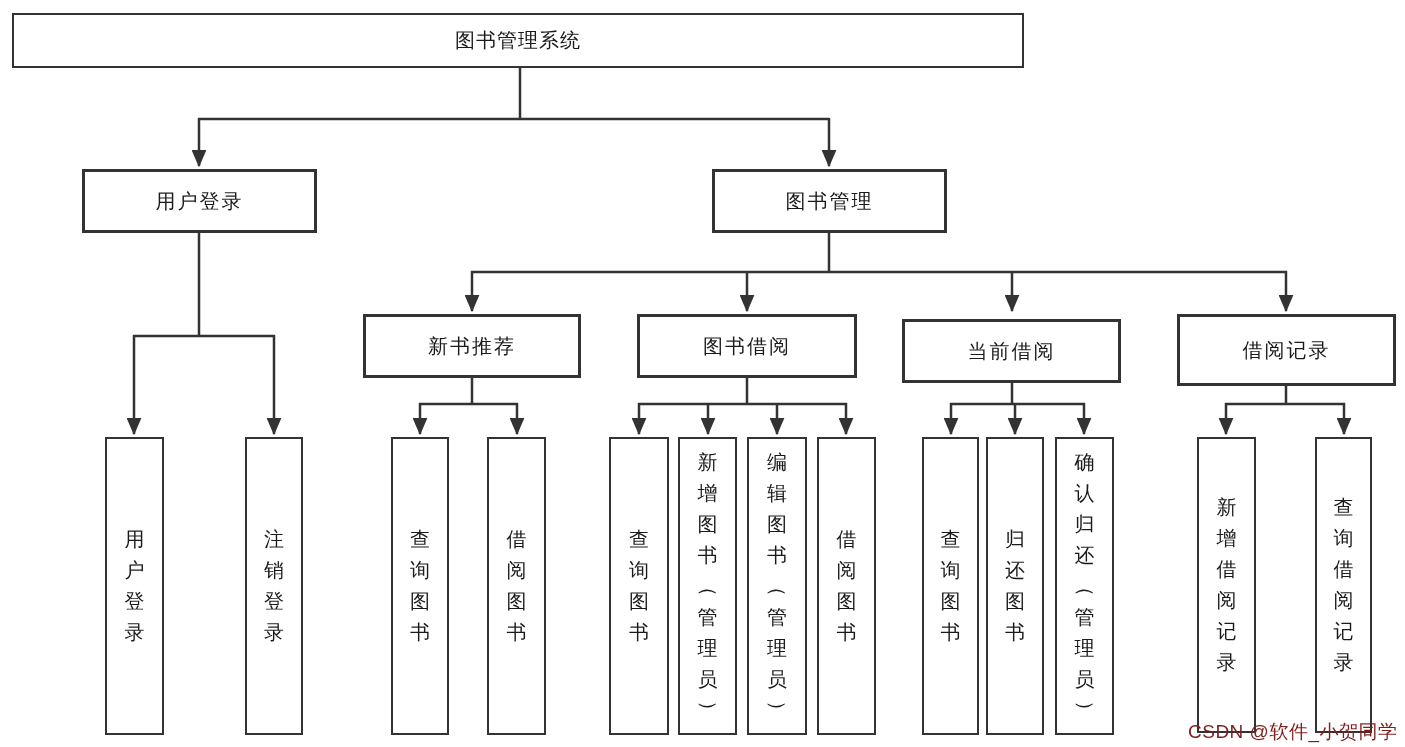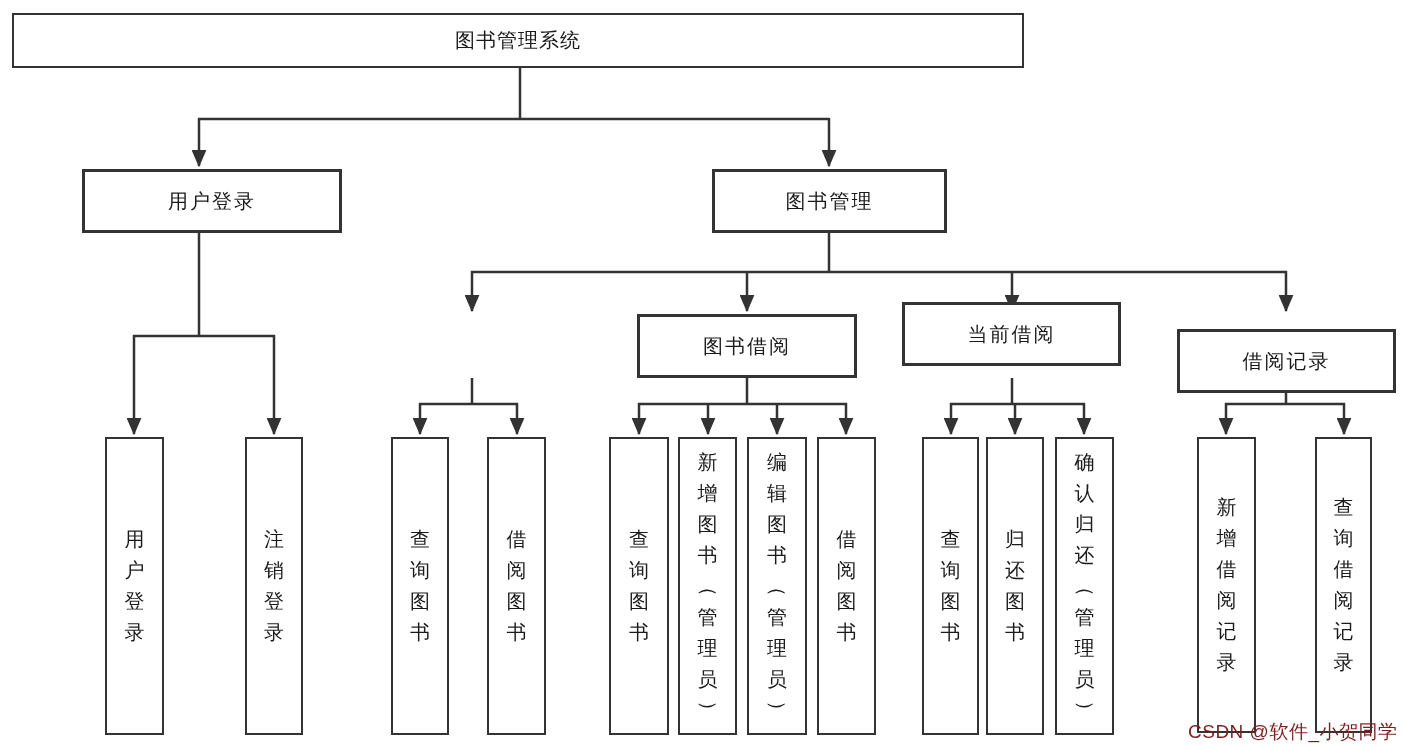--- a/index.html
+++ b/index.html
@@ -123,26 +123,27 @@
 
       <path d="M1286,378 V404"></path>
       <path d="M1225,404 H1345"></path>
       <path d="M1226,403 V434" marker-end="url(#arw)"></path>
       <path d="M1344,403 V434" marker-end="url(#arw)"></path>
     </g>
   </svg>
 
   <div class="node root" style="left:12px; top:13px; width:1012px; height:55px;">图书管理系统</div>
 
-  <div class="node" style="left:82px; top:169px; width:260px; height:64px;">用户登录</div>
+  <div class="node" style="left:82px; top:169px; width:235px; height:64px;">用户登录</div>
   <div class="node" style="left:712px; top:169px; width:235px; height:64px;">图书管理</div>
 
+  <div class="node" style="left:363px; top:314px; width:218px; height:64px;">新书推荐</div>
   <div class="node" style="left:637px; top:314px; width:220px; height:64px;font-family:Liberation Serif, serif;">图书借阅</div>
-  <div class="node" style="left:902px; top:302px; width:219px; height:64px;">当前借阅</div>
-  <div class="node" style="left:1177px; top:329px; width:219px; height:64px;">借阅记录</div>
+  <div class="node" style="left:902px; top:319px; width:219px; height:64px;">当前借阅</div>
+  <div class="node" style="left:1177px; top:314px; width:219px; height:72px;">借阅记录</div>
 
   <div class="leaf" style="left:105px; top:437px; width:59px; height:298px;">
       <span class="vchar">用</span>
       <span class="vchar">户</span>
       <span class="vchar">登</span>
       <span class="vchar">录</span>
     </div>
   <div class="leaf" style="left:245px; top:437px; width:58px; height:298px;">
       <span class="vchar">注</span>
       <span class="vchar">销</span>

